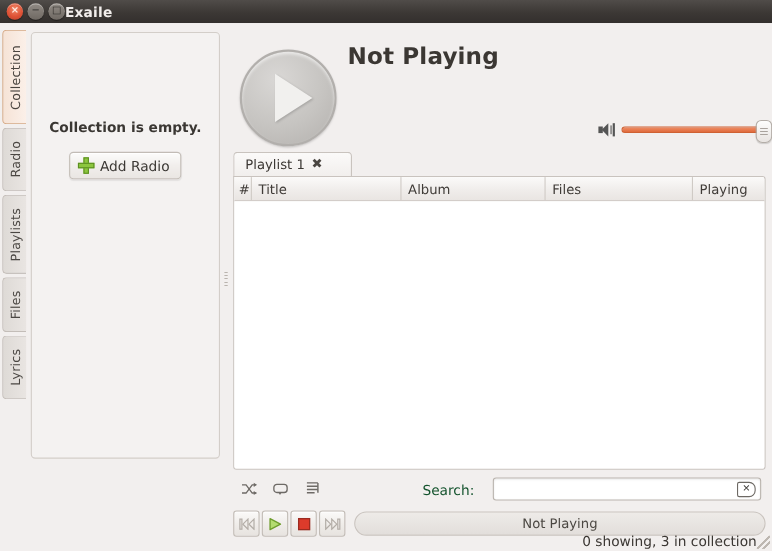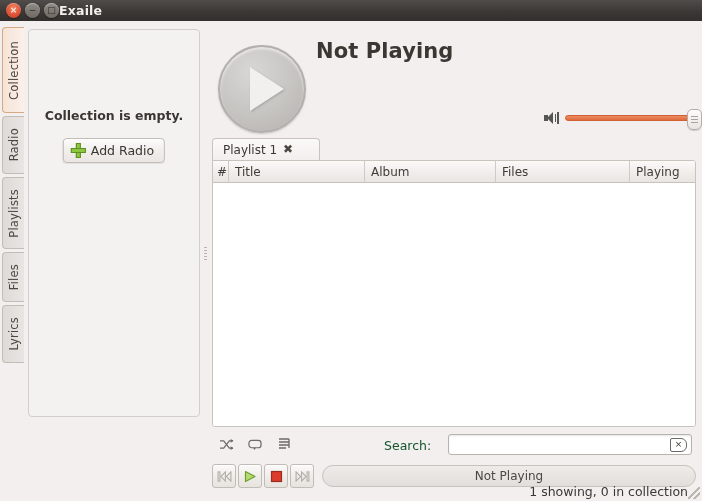--- a/index.html
+++ b/index.html
@@ -590,17 +590,17 @@
         </svg>
       </div>
       <div class="progress">
         <span>Not Playing</span>
       </div>
     </div>
 
   </div>
 
   <div class="statusbar">
-    <span class="txt">1 showing, 0 in collection</span>
+    <span class="txt">0 showing, 3 in collection</span>
     <span class="grip-corner"></span>
   </div>
 
 </div>
 
 </body></html>

